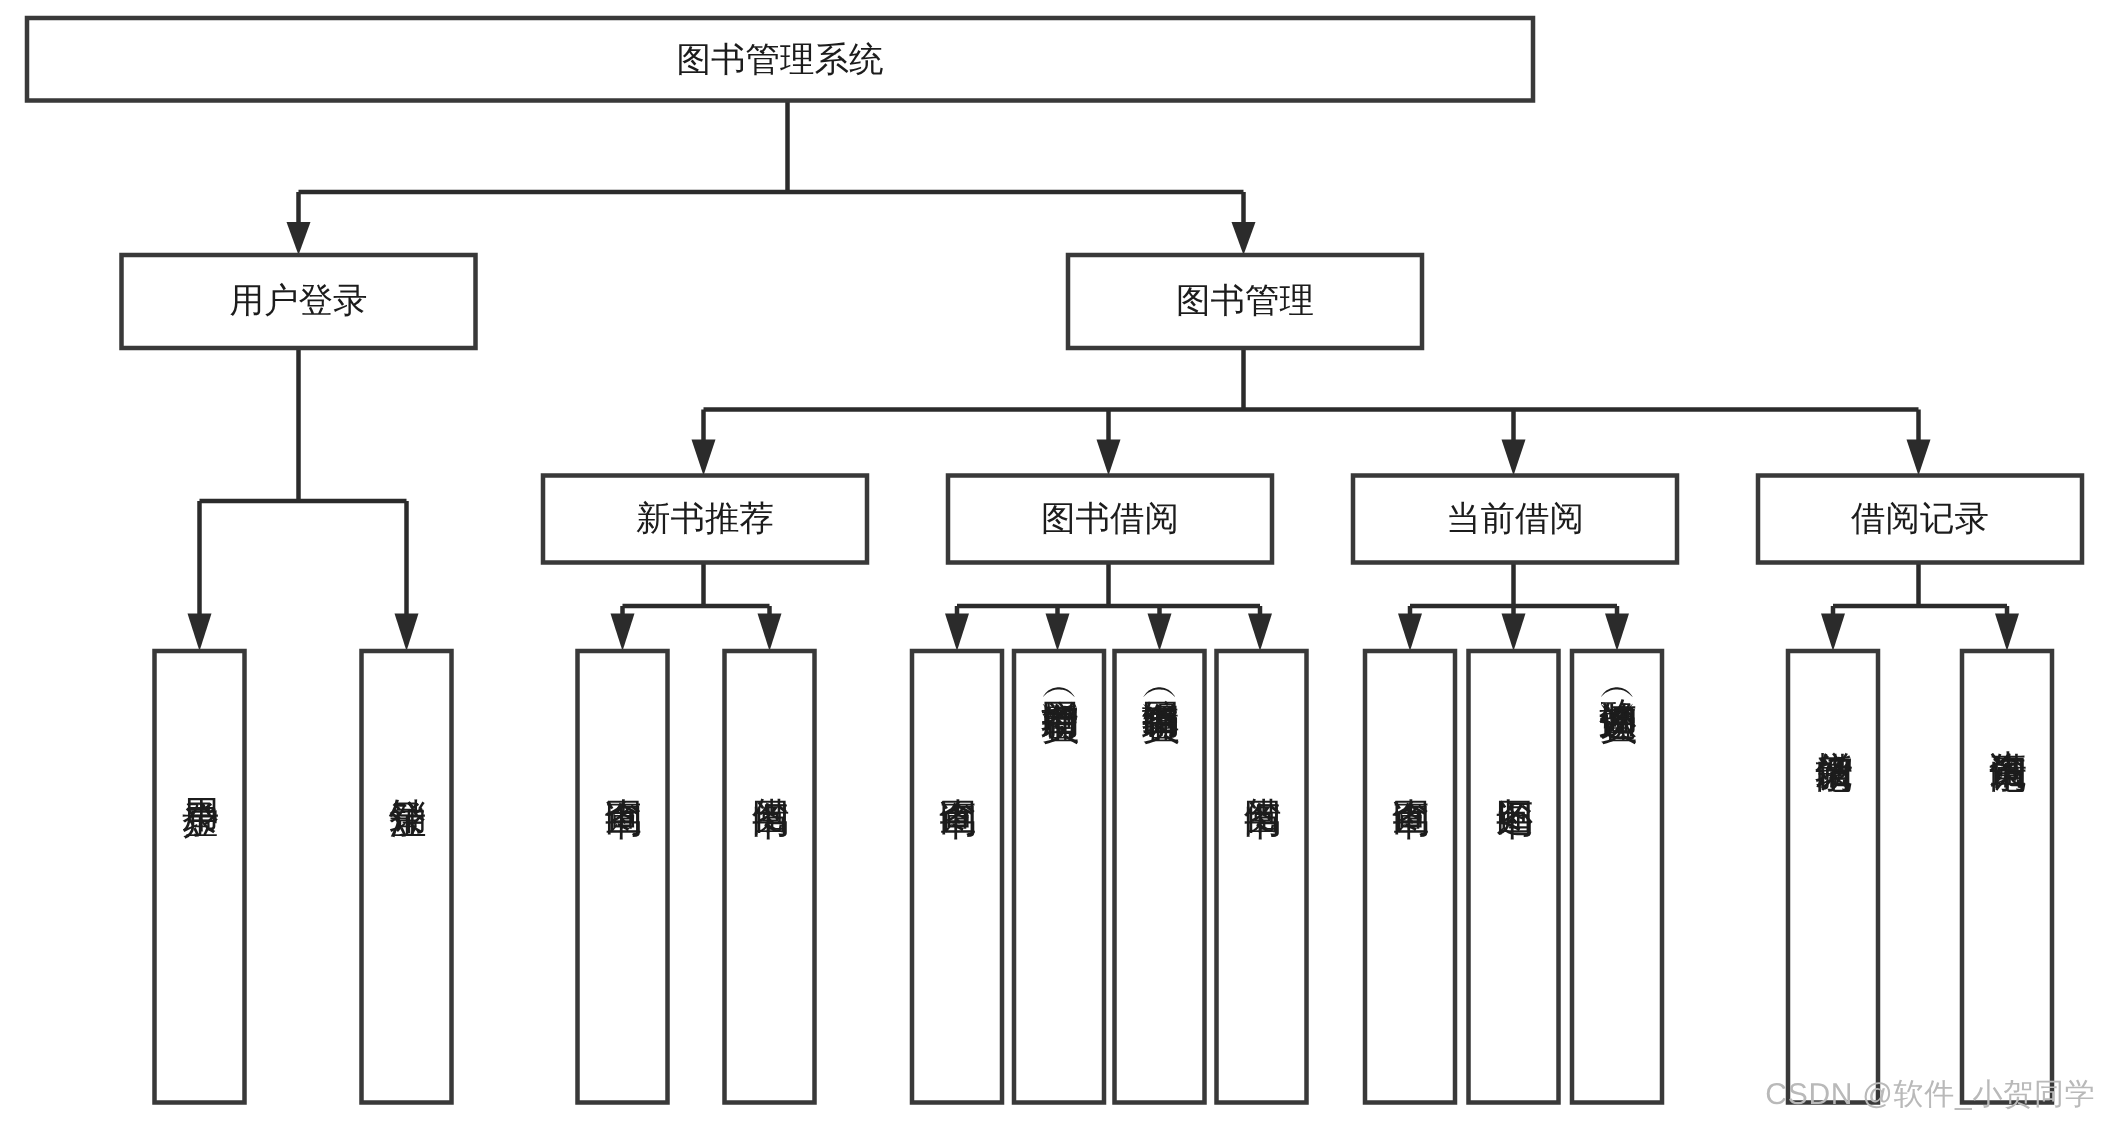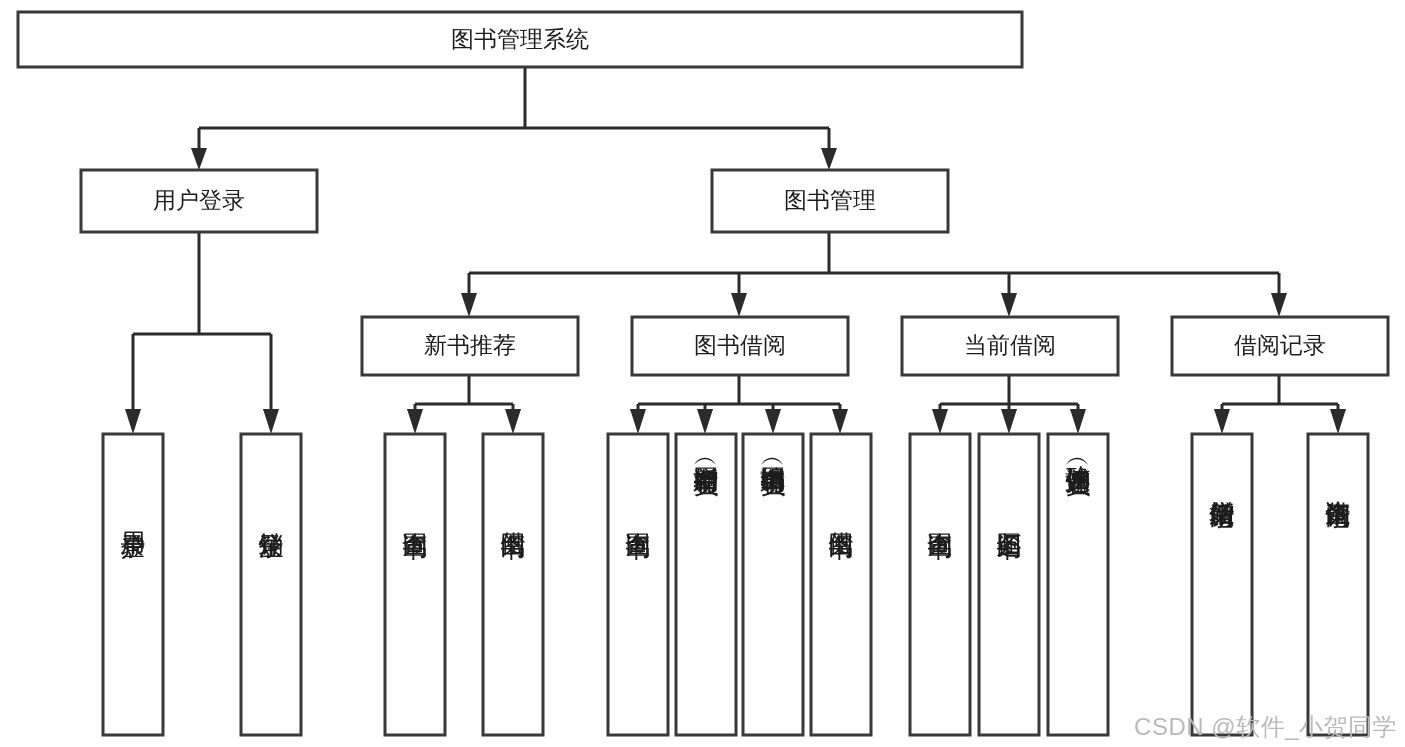--- a/index.html
+++ b/index.html
@@ -75,21 +75,21 @@
   .leaf-cell {
     position: absolute;
     box-sizing: border-box;
     pointer-events: none;
   }
   .watermark {
     position: absolute;
     right: 8px;
     bottom: 4px;
     font-family: "Liberation Sans", "DejaVu Sans", sans-serif;
-    font-size: 24px;
+    font-size: 20px;
     color: #b9b9b9;
     white-space: nowrap;
     letter-spacing: 0.5px;
   }
 </style>
 </head>
 <body>
 
 <div id="diagram-root">
 

